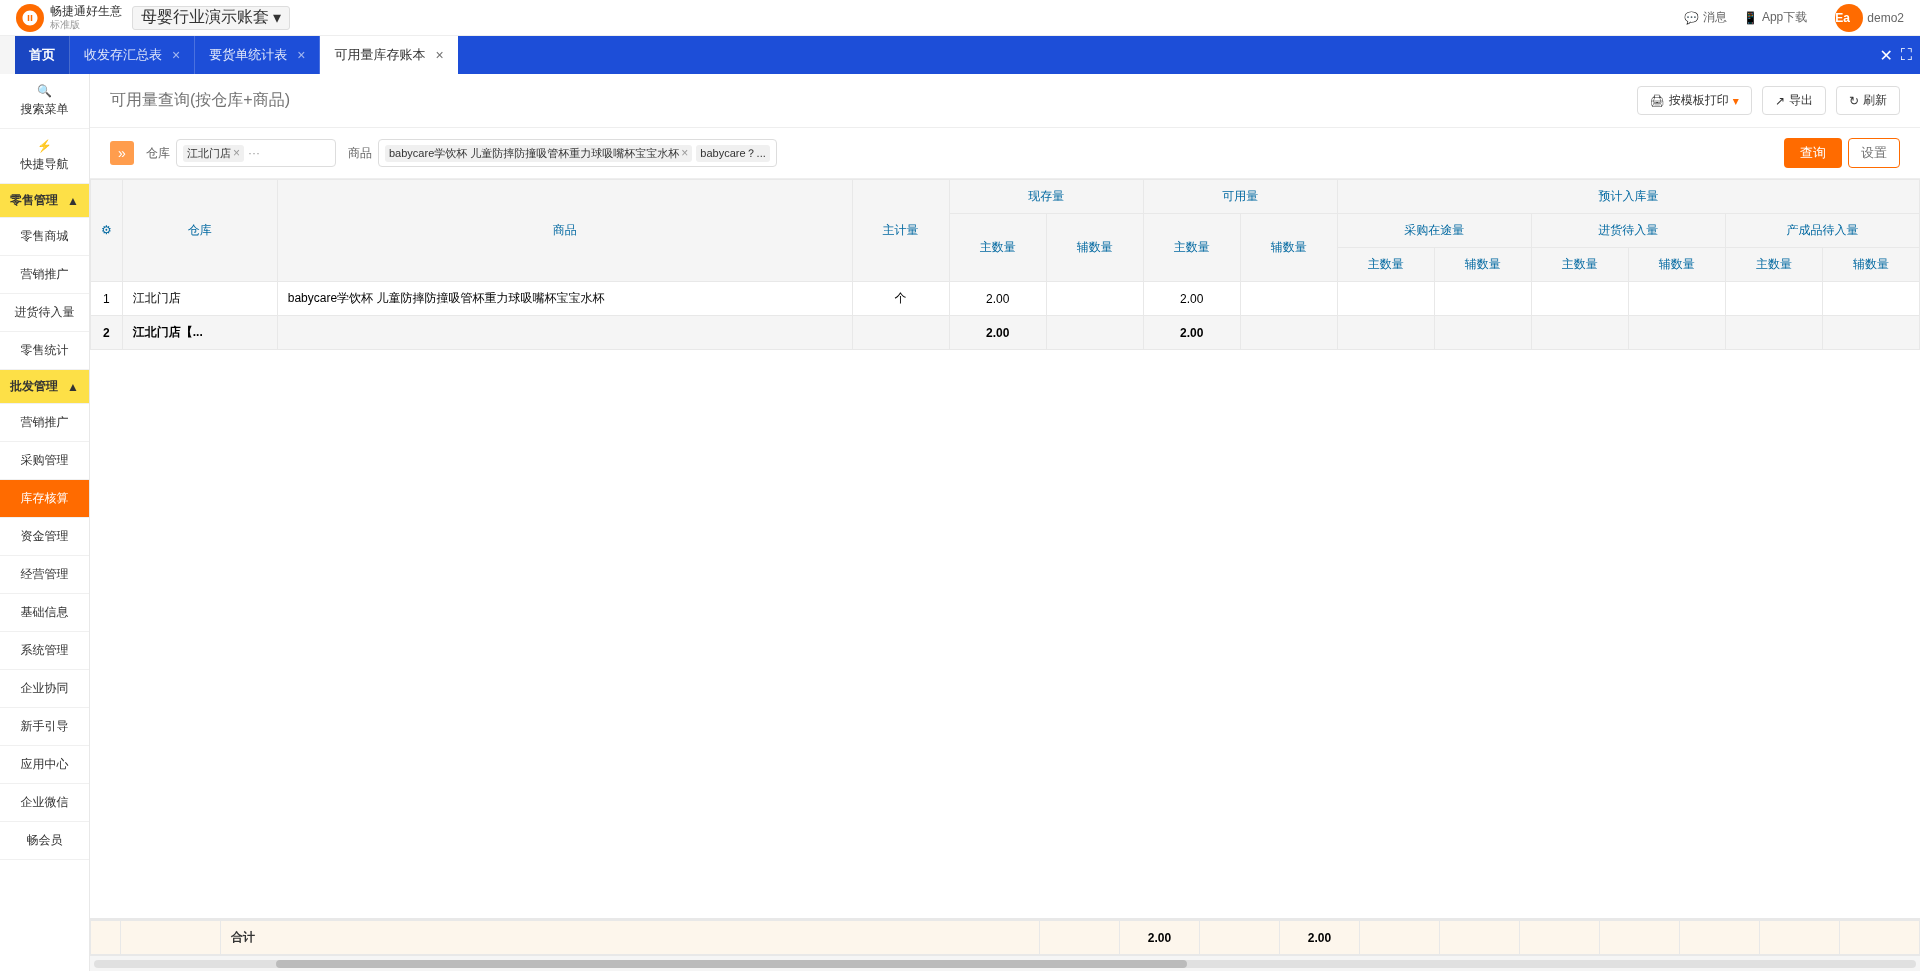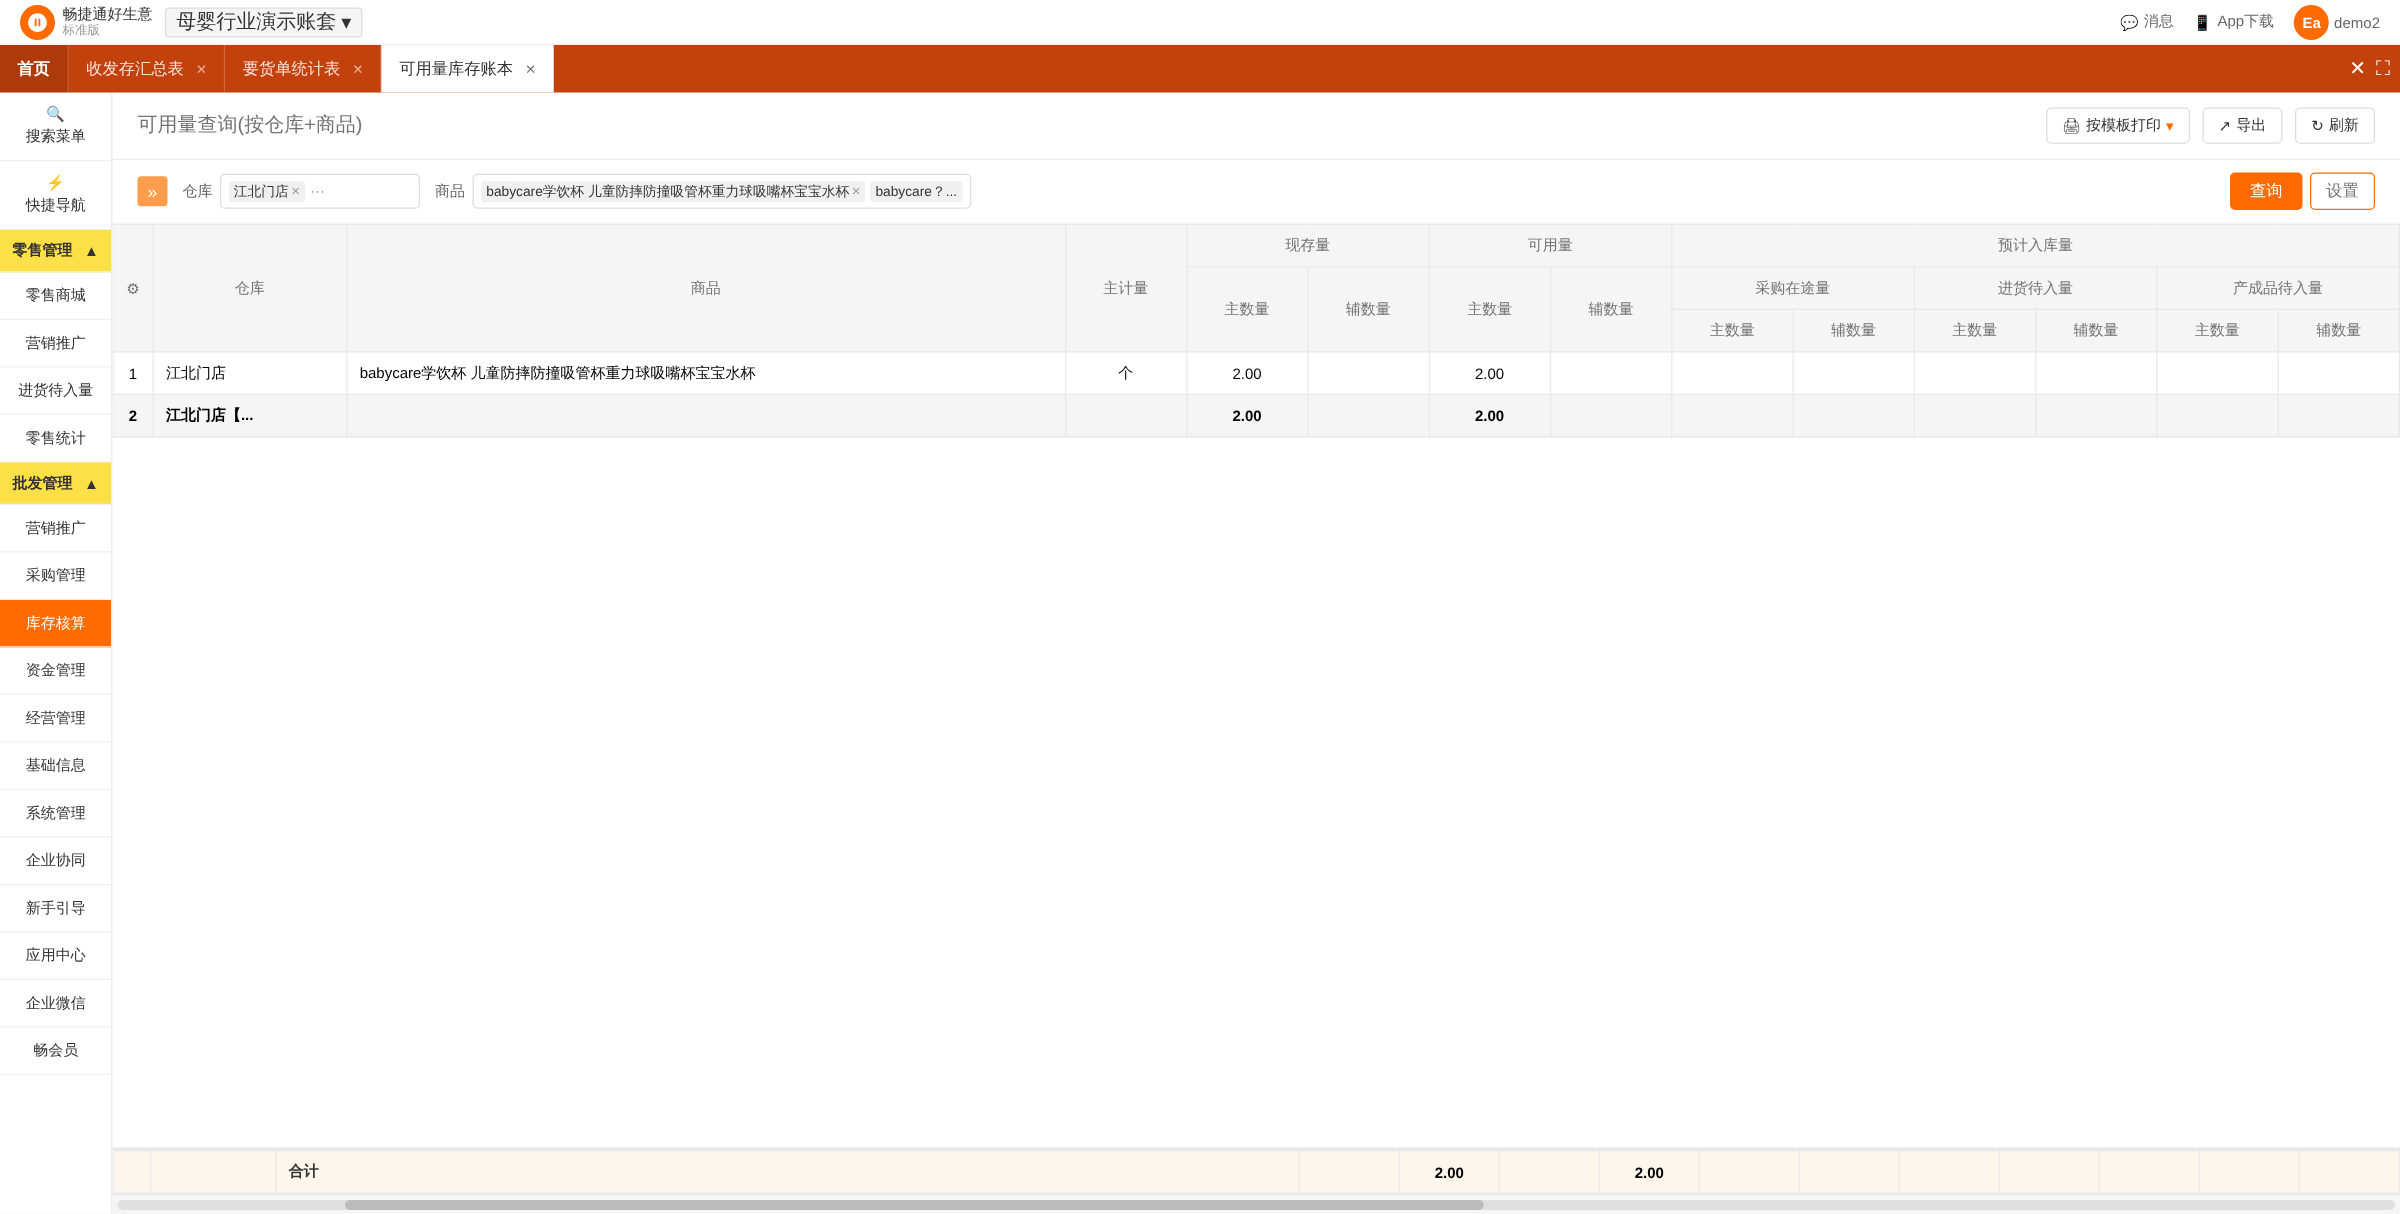--- a/index.html
+++ b/index.html
@@ -23,30 +23,31 @@
     .logo-text { font-size: 12px; color: #333; line-height: 1.2; }
     .logo-text .sub { color: #999; font-size: 10px; }
     .template-selector {
       display: flex; align-items: center; gap: 4px;
       font-size: 16px; color: #333; cursor: pointer;
       background: #f5f5f5; border: 1px solid #ddd; border-radius: 3px;
       padding: 2px 8px; height: 24px;
     }
     .top-bar-right { display: flex; align-items: center; gap: 16px; font-size: 13px; color: #333; }
     .top-bar-icon-btn { display: flex; align-items: center; gap: 4px; cursor: pointer; color: #666; font-size: 12px; }
-    .user-avatar { width: 28px; height: 28px; border-radius: 50%; background: #ff6b00; display: flex; align-items: center; justify-content: center; color: white; font-size: 12px; font-weight: bold; overflow: hidden; }
+    .user-avatar { width: 28px; height: 28px; border-radius: 50%; background: #ff6b00; display: flex; align-items: center; color: white; font-size: 12px; font-weight: bold; overflow: hidden; margin-left: 12px; }
 
     
     .tab-bar {
-      background: #c2410c;
+      background: #1d4ed8;
       height: 38px;
       display: flex;
       align-items: stretch;
       flex-shrink: 0;
       position: relative;
+      margin-left: 15px;
     }
     .tab-item {
       display: flex; align-items: center; padding: 0 14px; gap: 6px;
       font-size: 13px; color: rgba(255,255,255,0.85); cursor: pointer;
       border-right: 1px solid rgba(255,255,255,0.2);
       white-space: nowrap;
     }
     .tab-item.home { background: rgba(0,0,0,0.1); font-weight: bold; color: white; }
     .tab-item.active { background: #fff; color: #333; border-right: none; }
     .tab-item .tab-close { color: inherit; font-size: 14px; margin-left: 4px; opacity: 0.7; }
@@ -126,21 +127,21 @@
     
     .table-wrapper { flex: 1; overflow: auto; padding: 0; background: #fff; margin: 0; }
     .data-table {
       width: 100%; border-collapse: collapse; font-size: 12px;
     }
     .data-table th, .data-table td {
       border: 1px solid #e8e8e8; padding: 8px 10px; text-align: center;
       white-space: nowrap;
     }
     .data-table thead th {
-      background: #f5f5f5; color: #737373; font-weight: 500;
+      background: #f5f5f5; color: #0369a1; font-weight: 500; font-family: Liberation Serif, serif;
     }
     .data-table tbody tr:nth-child(odd) { background: #fff; }
     .data-table tbody tr:nth-child(even) { background: #fafafa; }
     .data-table td.left-align { text-align: left; }
     .settings-icon-cell {
       width: 30px; cursor: pointer;
     }
 
     
     .table-footer {

